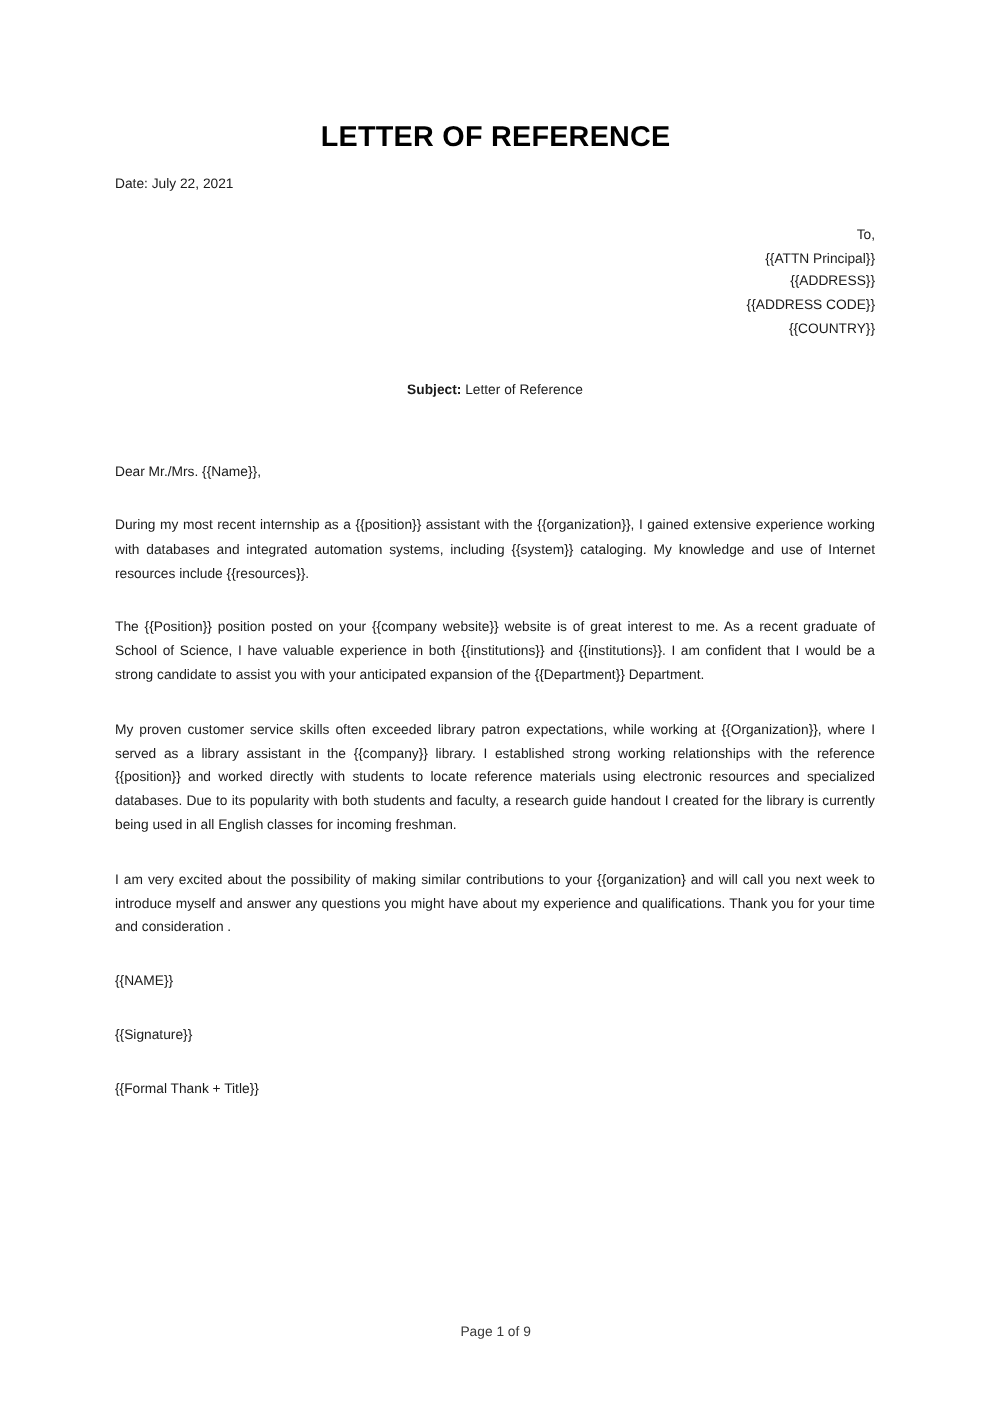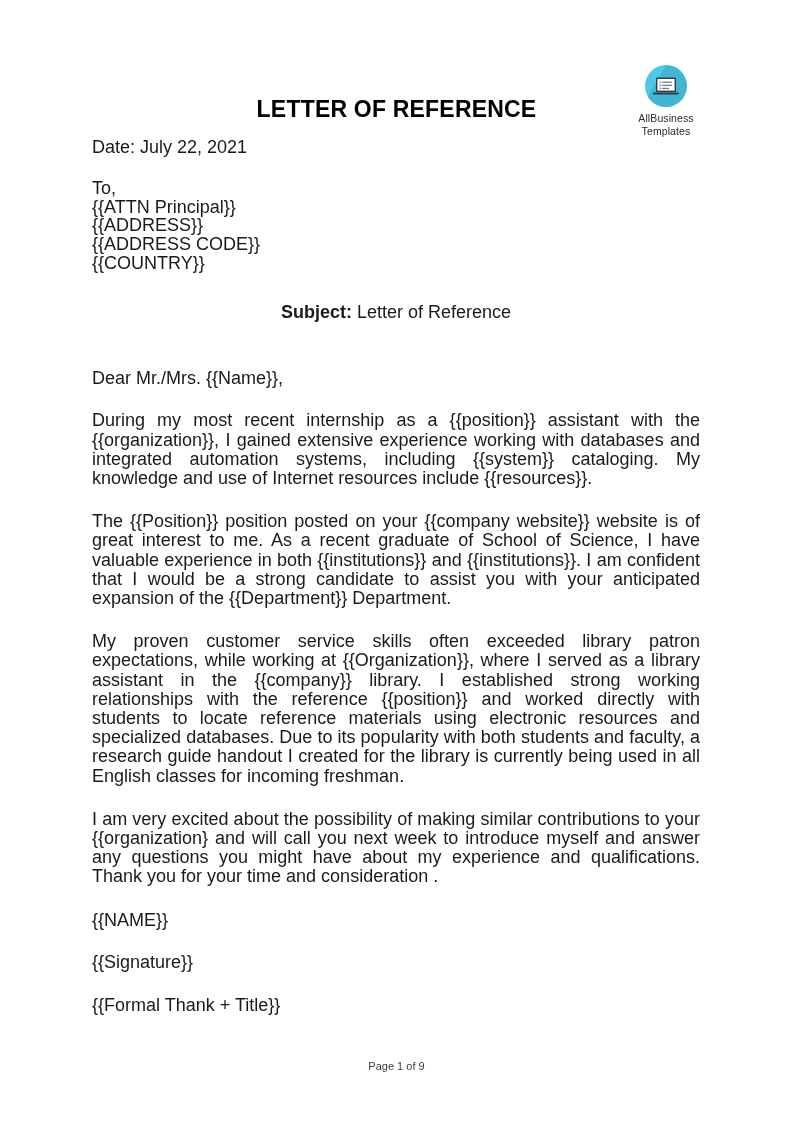--- a/index.html
+++ b/index.html
@@ -55,29 +55,30 @@
     letter-spacing: 0.2px;
     color: #000;
   }
 
   
   .content {
     position: absolute;
     top: 138px;
     left: 92px;
     width: 608px;
-    font-size: 18px;
+    font-size: 11px;
     line-height: 18.8px;
     color: #1a1a1a;
   }
 
   .date-line { margin: 0 0 0 0; }
 
   .addr-block {
     margin: 22px 0 0 0;
+    text-align: right;
   }
   .addr-block div { line-height: 18.8px; }
 
   .subject-line {
     margin: 30px 0 0 0;
     text-align: center;
   }
   .subject-label { font-weight: bold; }
 
   .salutation {
@@ -107,44 +108,20 @@
     text-align: center;
     font-size: 11px;
     color: #3a3a3a;
   }
 </style>
 </head>
 <body>
 
 <div class="page">
 
-  <div class="logo-block">
-    <div class="logo-mark">
-      <svg width="44" height="44" viewBox="0 0 44 44" aria-hidden="true">
-        <circle cx="22" cy="22" r="21" fill="#4DC8E8"></circle>
-        <path d="M22 1 A21 21 0 0 1 22 43 A21 21 0 0 1 3.5 32.5 Z" fill="#3BA8BE" opacity="0.55"></path>
-
-        <rect x="9" y="28.4" width="26" height="2.2" rx="1.1" fill="#2E3C4B"></rect>
-
-        <rect x="12" y="13.5" width="20" height="14.6" rx="1" fill="#2E3C4B"></rect>
-        <rect x="13.4" y="15" width="17.2" height="11.6" fill="#FFFFFF"></rect>
-
-        <rect x="15.3" y="17.3" width="1.9" height="1.9" fill="#F0A830"></rect>
-        <rect x="18.2" y="17.6" width="9.6" height="1.3" fill="#6E7C8C"></rect>
-        <rect x="15.3" y="20.4" width="1.9" height="1.9" fill="#4DC8E8"></rect>
-        <rect x="18.2" y="20.7" width="9.6" height="1.3" fill="#6E7C8C"></rect>
-        <rect x="15.3" y="23.5" width="1.9" height="1.9" fill="#9AA7B3"></rect>
-        <rect x="18.2" y="23.8" width="7.0" height="1.3" fill="#6E7C8C"></rect>
-      </svg>
-    </div>
-    <div class="logo-caption">
-      <div>AllBusiness</div>
-      <div>Templates</div>
-    </div>
-  </div>
 
   <div class="doc-title">LETTER OF REFERENCE</div>
 
   <div class="content">
 
     <div class="date-line">Date: July 22, 2021</div>
 
     <div class="addr-block">
       <div>To,</div>
       <div>{{ATTN Principal}}</div>

